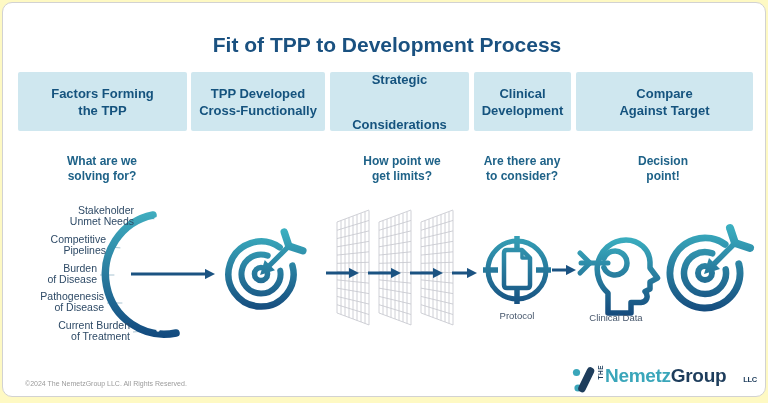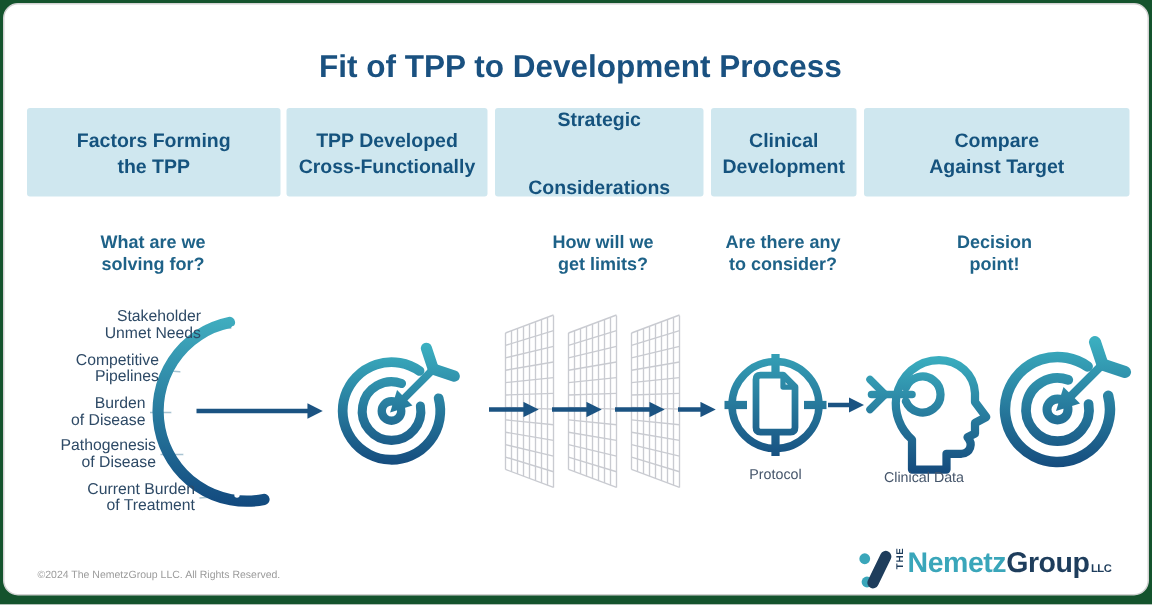--- a/index.html
+++ b/index.html
@@ -1,16 +1,16 @@
 <!DOCTYPE html>
 <html><head>
 <meta charset="utf-8">
 <style>
   html,body{margin:0;padding:0;background:#dcdcdc;}
-  .page{position:relative;width:768px;height:403px;background:#14532d;overflow:hidden;
+  .page{position:relative;width:768px;height:403px;background:#fef9c3;overflow:hidden;
         font-family:"Liberation Sans",sans-serif;}
   .card{position:absolute;left:2px;top:2px;width:762px;height:393px;background:#ffffff;
         border:1px solid #d2d2d2;border-radius:10px;}
   .title{position:absolute;left:0;top:30px;width:768px;text-align:center;
          font-size:21px;font-weight:bold;color:#1a5180;}
   .hbox{position:absolute;top:69px;height:59px;background:#cfe7ef;border-radius:2px;
         display:flex;flex-direction:column;justify-content:center;align-items:center;
         font-size:13px;font-weight:bold;color:#15537e;line-height:17px;}
   .qbox{position:absolute;top:139px;height:54px;
         display:flex;flex-direction:column;justify-content:center;align-items:center;
@@ -25,21 +25,21 @@
   .icon-label{font-size:9.5px;fill:#46566b;}
   #grids line{stroke:#c9cbd1;stroke-width:0.9;}
   .flow{stroke:#1b5382;stroke-width:3;fill:none;}
   .connector{stroke:#a9c4d2;stroke-width:1;}
   .copyright{position:absolute;left:22px;top:377px;font-size:7px;color:#9b9b9b;}
   .logo{position:absolute;left:568px;top:362px;height:32px;display:flex;align-items:flex-start;}
   .logo-the{writing-mode:vertical-rl;transform:rotate(180deg);font-size:6.5px;font-weight:bold;
             color:#1e3d5c;letter-spacing:0.5px;margin:0 1px 0 2px;}
   .logo-text{font-size:19px;font-weight:bold;letter-spacing:-0.3px;display:flex;align-items:baseline;}
   .logo-nemetz{color:#3aa6ba;} .logo-group{color:#1e3d5c;}
-  .logo-llc{font-size:7.5px;font-weight:bold;color:#1e3d5c;margin-left:1px;}
+  .logo-llc{font-size:7.5px;font-weight:bold;color:#1e3d5c;margin-left:17px;}
 </style>
 </head>
 <body>
 
 <div class="page">
   <div class="card">
 
     <div class="title">Fit of TPP to Development Process</div>
 
     <div class="hbox b1">
@@ -61,21 +61,21 @@
     <div class="hbox b5">
       <div>Compare</div>
       <div>Against Target</div>
     </div>
 
     <div class="qbox q1">
       <div>What are we</div>
       <div>solving for?</div>
     </div>
     <div class="qbox q3">
-      <div>How will we</div>
+      <div>How point we</div>
       <div>get limits?</div>
     </div>
     <div class="qbox q4">
       <div>Are there any</div>
       <div>to consider?</div>
     </div>
     <div class="qbox q5">
       <div>Decision</div>
       <div>point!</div>
     </div>

